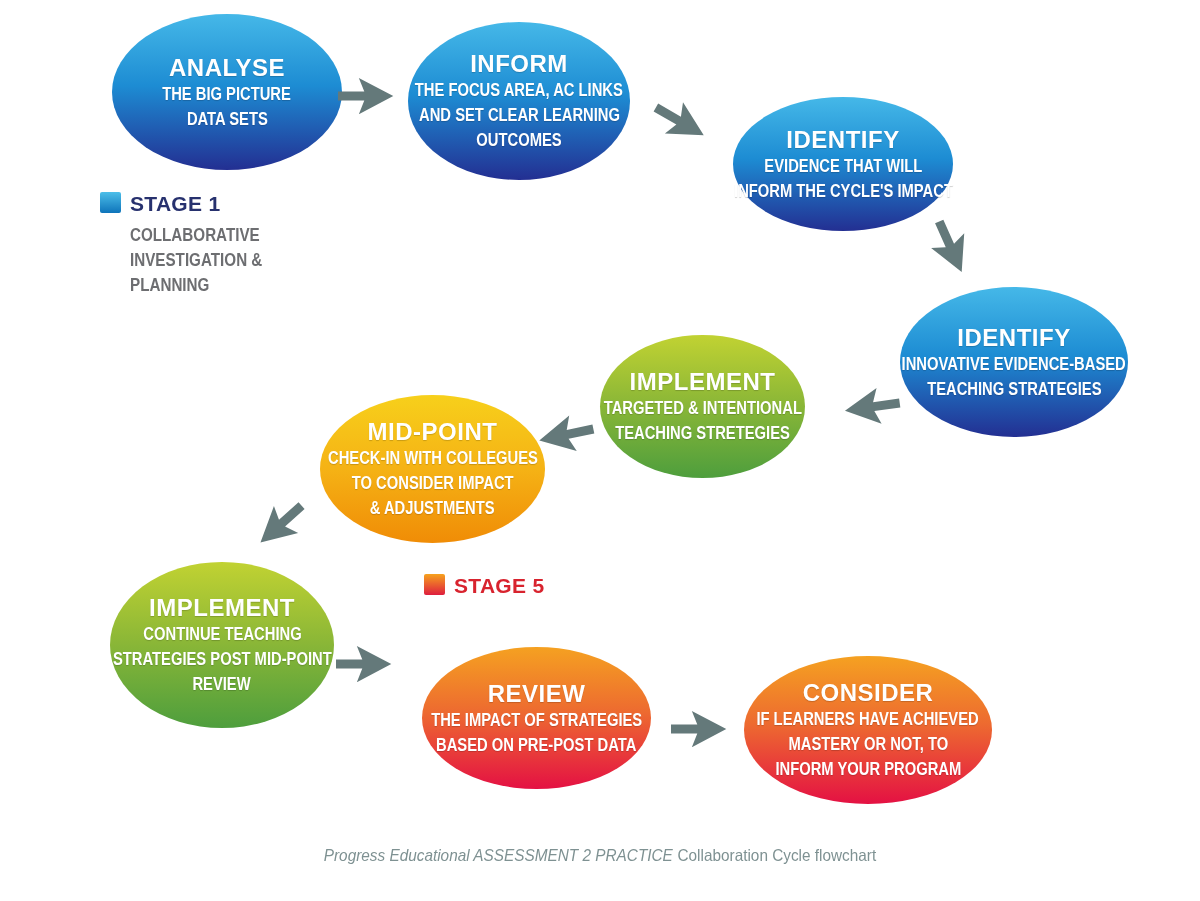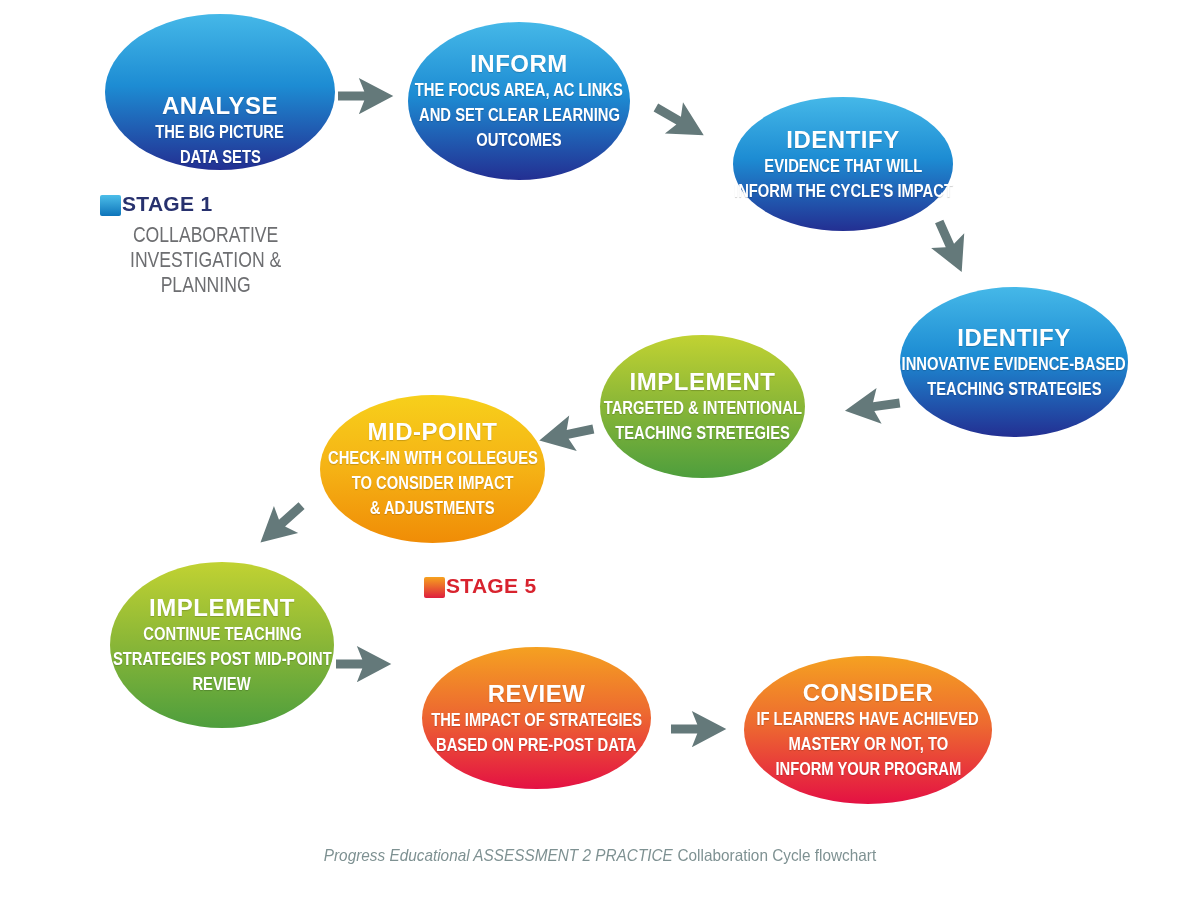--- a/index.html
+++ b/index.html
@@ -20,44 +20,44 @@
   .blue {background:linear-gradient(180deg,var(--blue-top) 0%,var(--blue-mid) 46%,var(--blue-bottom) 100%);}
   .green{background:linear-gradient(180deg,var(--green-top) 0%,var(--green-mid) 48%,var(--green-bottom) 100%);}
   .gold {background:linear-gradient(180deg,var(--gold-top) 0%,var(--gold-mid) 50%,var(--gold-bottom) 100%);}
   .red  {background:linear-gradient(180deg,var(--red-top) 0%,var(--red-mid) 46%,var(--red-bottom) 100%);}
   
   .arrow{position:absolute;width:58px;height:44px;}
   .arrow svg{width:100%;height:100%;display:block;overflow:visible;}
   .arrow polygon{fill:var(--arrow);}
   
   .stage{position:absolute;}
-  .stage-head{display:flex;align-items:flex-end;gap:1px;}
+  .stage-head{display:flex;align-items:flex-start;gap:9px;}
   .sq{width:21px;height:21px;border-radius:2px;flex:0 0 auto;}
   .sq-blue {background:linear-gradient(180deg,var(--sq-blue-top),var(--sq-blue-bottom));}
   .sq-green{background:linear-gradient(180deg,var(--sq-green-top),var(--sq-green-bottom));}
   .sq-red  {background:linear-gradient(180deg,var(--sq-red-top),var(--sq-red-bottom));}
   .stage-title{font-size:21px;font-weight:bold;letter-spacing:.3px;white-space:nowrap;}
   .stage1 .stage-title{color:var(--stage1-text);}
   .stage2 .stage-title{color:var(--stage2-text);}
   .stage3 .stage-title{color:var(--stage3-text);}
-  .stage-desc{margin:6px 0 0 30px;color:var(--stage-desc);font-weight:normal;font-size:22px;text-align:center;}
+  .stage-desc{margin:6px 0 0 30px;color:var(--stage-desc);font-weight:bold;font-size:19px;}
   .stage-desc div{line-height:25px;white-space:nowrap;transform:scaleX(.8);transform-origin:left center;}
   
   .caption{
     position:absolute;left:0;right:0;top:846px;text-align:center;
     color:var(--caption);font-size:16.5px;transform:scaleX(.93);transform-origin:center;
   }
   .caption .it{font-style:italic;margin-right:5px;}
 </style>
 </head>
 <body>
 
 <div class="canvas">
 
-  <div class="node blue" style="left:105px;top:14px;width:230px;height:156px;justify-content:flex-end;">
+  <div class="node blue" style="left:112px;top:14px;width:230px;height:156px;">
     <div class="node-title">ANALYSE</div>
     <div class="node-line">THE BIG PICTURE</div>
     <div class="node-line">DATA SETS</div>
   </div>
 
   <div class="arrow" style="left:338px;top:74px;">
     <svg viewBox="0 0 64 48">
         <polygon points="0,19 29,19 23,4 61,24 23,44 29,29 0,29"></polygon>
       </svg>
   </div>

